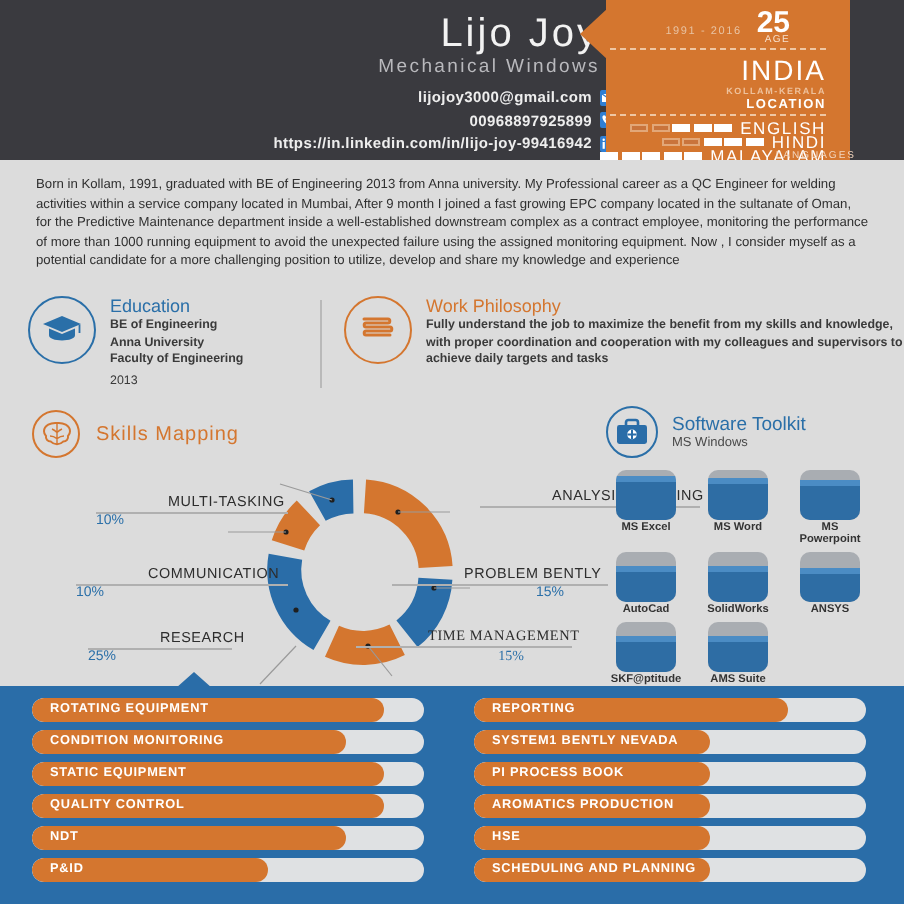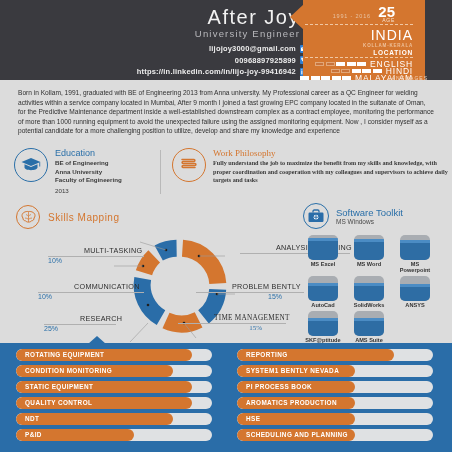--- a/index.html
+++ b/index.html
@@ -113,22 +113,22 @@
   .bar-text {
     position:absolute; left:9px; top:0; height:12px; line-height:12px;
     color:#ffffff; font-size:6.4px; font-weight:bold; letter-spacing:.4px; white-space:nowrap;
   }
 </style>
 </head>
 <body>
 
 <div class="header">
   <div class="hdr-left">
-    <div class="name">After Joy</div>
-    <div class="subtitle">University Engineer</div>
+    <div class="name">Lijo Joy</div>
+    <div class="subtitle">Mechanical Windows</div>
     <div class="contact-list">
       <div class="contact-row">
         <span class="contact-text">lijojoy3000@gmail.com</span>
         <span class="c-ico">
           <svg width="8" height="8" viewBox="0 0 8 8">
               <rect x="1" y="2" width="6" height="4" fill="#fff"></rect>
               <path d="M1 2l3 2 3-2" stroke="#2f7fd4" stroke-width=".7" fill="none"></path>
             </svg>
         </span>
       </div>
@@ -223,21 +223,21 @@
   </div>
 
   <div class="vdiv"></div>
 
   <div class="wp-block">
     <div class="circ-icon circ-orange">
       <svg width="22" height="18" viewBox="0 0 22 18">
         <path d="M4 3.5h12c1.2 0 1.2 2 0 2H5c-1.2 0-1.2 2 0 2h12c1.2 0 1.2 2 0 2H5c-1.2 0-1.2 2 0 2h12" stroke="#d4762f" stroke-width="1.5" fill="none" stroke-linecap="round"></path>
       </svg>
     </div>
-    <div style="max-width:262px;font-family:Liberation Serif, serif;">
+    <div style="max-width:262px;">
       <div class="sec-title-orange">Work Philosophy</div>
       <div class="sec-line">Fully understand the job to maximize the benefit from my skills and knowledge, with proper coordination and cooperation with my colleagues and supervisors to achieve daily targets and tasks</div>
     </div>
   </div>
 </div>
 
 <div class="skills-hdr">
   <div class="brain-circ">
     <svg width="17" height="14" viewBox="0 0 17 14">
       <path d="M8.5 1.5C5.5 1.2 2 2.6 2 5.6c0 1 .4 1.8 1 2.4-.3 1.4.8 2.8 2.4 2.8 1 1 2 1.3 3.1 1.3s2.1-.3 3.1-1.3c1.6 0 2.7-1.4 2.4-2.8.6-.6 1-1.4 1-2.4 0-3-3.5-4.4-6.5-4.1z" fill="none" stroke="#d4762f" stroke-width="1"></path>

